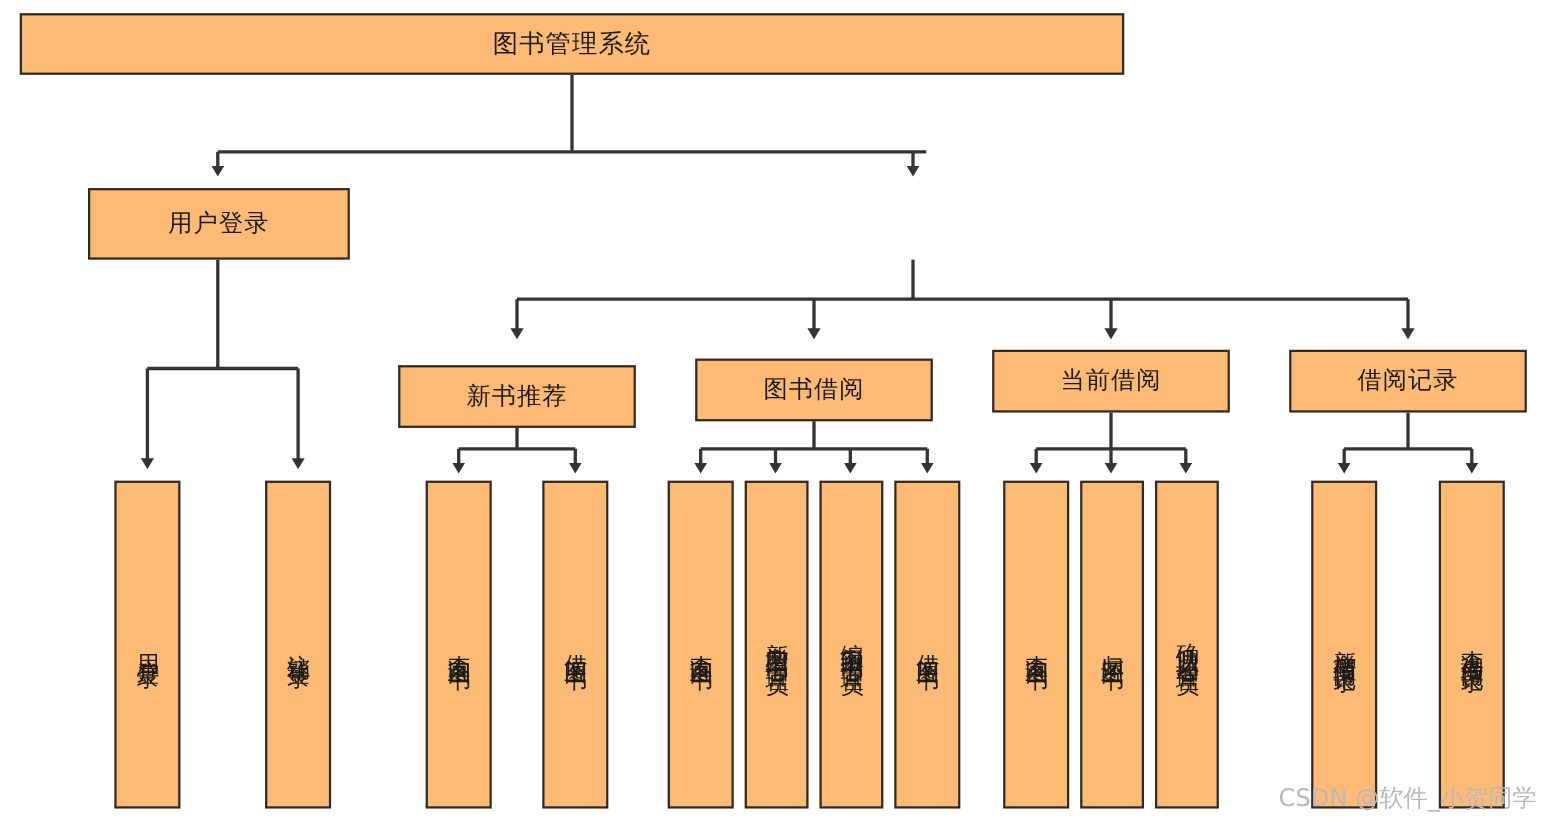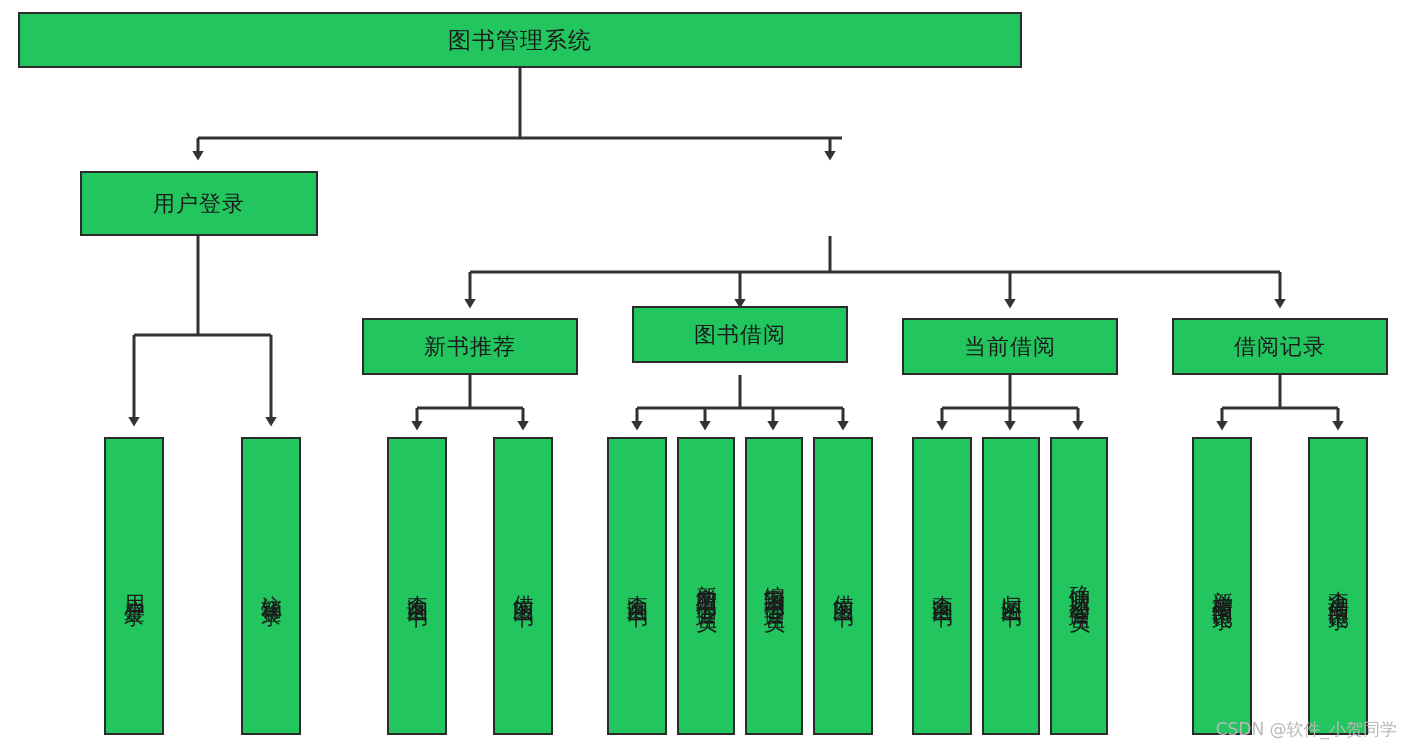--- a/index.html
+++ b/index.html
@@ -8,21 +8,21 @@
     background:#ffffff;
     font-family:"DejaVu Sans","Liberation Sans",sans-serif;
     overflow:hidden;
     position:relative;
   }
   #stage{position:absolute;left:0;top:0;width:1405px;height:747px;}
   #edges{position:absolute;left:0;top:0;width:1405px;height:747px;pointer-events:none;}
   .node{
     position:absolute;
     box-sizing:border-box;
-    background:#22c55e;
+    background:#fdba74;
     border:2px solid #2b2b2b;
     display:flex;align-items:center;justify-content:center;
     color:#1a1a1a;
   }
   .node-h{
     font-size:22px;
     letter-spacing:1px;
     line-height:1;
   }
   .node-v{
@@ -30,21 +30,21 @@
     text-orientation:upright;
     font-size:21px;
     letter-spacing:4px;
     line-height:1;
     white-space:nowrap;
   }
   .node.root{font-size:23px;}
   .watermark{
     position:absolute;
     right:8px;bottom:6px;
-    font-size:17px;
+    font-size:22px;
     color:#b9b9b9;
     white-space:nowrap;
     font-family:"DejaVu Sans","Liberation Sans",sans-serif;
     margin-left:42px;
   }
 </style>
 </head>
 <body>
 
 <div id="stage">
@@ -100,24 +100,24 @@
   </svg>
 
   <div class="node node-h root" style="left:18px;top:12px;width:1004px;height:56px;">
     <span>图书管理系统</span>
   </div>
 
   <div class="node node-h" style="left:80px;top:171px;width:238px;height:65px;">
     <span>用户登录</span>
   </div>
 
-  <div class="node node-h" style="left:362px;top:318px;width:216px;height:57px;">
+  <div class="node node-h" style="left:362px;top:332px;width:216px;height:57px;">
     <span>新书推荐</span>
   </div>
-  <div class="node node-h" style="left:632px;top:306px;width:216px;height:57px;justify-content:center;">
+  <div class="node node-h" style="left:632px;top:326px;width:216px;height:57px;justify-content:center;">
     <span>图书借阅</span>
   </div>
   <div class="node node-h" style="left:902px;top:318px;width:216px;height:57px;justify-content:center;">
     <span>当前借阅</span>
   </div>
   <div class="node node-h" style="left:1172px;top:318px;width:216px;height:57px;">
     <span>借阅记录</span>
   </div>
 
   <div class="node node-v" style="left:104px;top:437px;width:60px;height:298px;">

